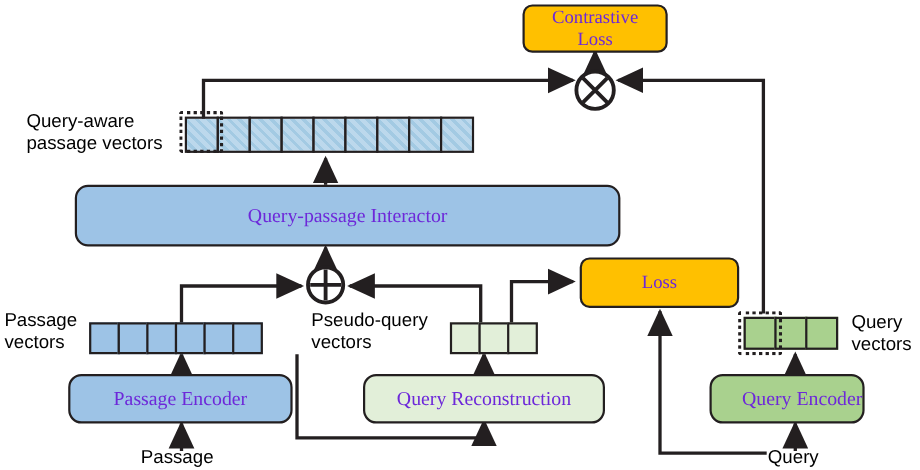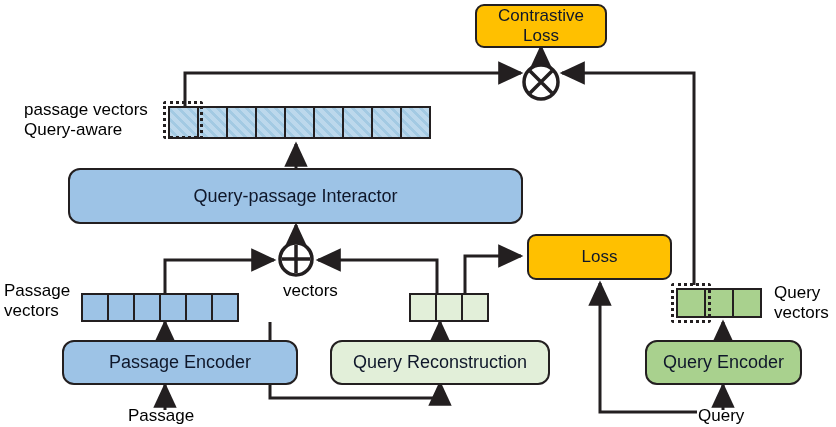--- a/index.html
+++ b/index.html
@@ -1,20 +1,20 @@
 <!DOCTYPE html>
 <html><head>
 <meta charset="utf-8">
 <style>
   html,body{margin:0;padding:0;background:#ffffff;}
   body{width:836px;height:427px;overflow:hidden;font-family:"Liberation Sans",sans-serif;}
   #stage{position:relative;width:836px;height:427px;background:#ffffff;}
   .lbl{position:absolute;color:#000;font-size:17px;line-height:20px;white-space:pre;}
   .box{position:absolute;box-sizing:border-box;border:2px solid #231f20;border-radius:12px;
-       display:flex;align-items:center;justify-content:center;font-size:18px;color:#0f172a;}
+       display:flex;align-items:center;justify-content:center;font-size:18px;color:#6d28d9;font-family:Liberation Serif, serif;}
   .blue{background:#9dc3e6;}
   .green{background:#a9d18e;}
   .lgreen{background:#e2efd9;}
   .amber{background:#ffc000;border-radius:9px;font-size:17px;line-height:20px;text-align:center;}
   .cellrow{position:absolute;display:flex;}
   .cell{box-sizing:border-box;border:2px solid #231f20;}
   .cell + .cell{border-left-width:2px;margin-left:-2px;}
   .dotbox{position:absolute;box-sizing:border-box;border:3px dotted #231f20;border-radius:3px;}
   svg{position:absolute;left:0;top:0;}
 </style>
@@ -77,78 +77,78 @@
     </g>
   </svg>
 
   <div class="box amber" style="left:475px;top:4px;width:132px;height:44px;flex-direction:column;">
     <span>
         <span style="display:block">Contrastive</span>
         <span style="display:block">Loss</span>
       </span>
   </div>
 
-  <div class="lbl" style="left:24px;top:100px;"><span style="display:block">passage vectors</span><span style="display:block">Query-aware</span></div>
+  <div class="lbl" style="left:24px;top:100px;"><span style="display:block">Query-aware</span><span style="display:block">passage vectors</span></div>
 
   <div class="cellrow" id="qap-row" style="left:168px;top:106px;">
       <div class="cell" style="width: 31px; height: 33px; background: repeating-linear-gradient(45deg, rgb(188, 216, 236) 0px, rgb(188, 216, 236) 4px, rgb(163, 202, 227) 4px, rgb(163, 202, 227) 7px);"></div>
       <div class="cell" style="width: 31px; height: 33px; background: repeating-linear-gradient(45deg, rgb(188, 216, 236) 0px, rgb(188, 216, 236) 4px, rgb(163, 202, 227) 4px, rgb(163, 202, 227) 7px);"></div>
       <div class="cell" style="width: 31px; height: 33px; background: repeating-linear-gradient(45deg, rgb(188, 216, 236) 0px, rgb(188, 216, 236) 4px, rgb(163, 202, 227) 4px, rgb(163, 202, 227) 7px);"></div>
       <div class="cell" style="width: 31px; height: 33px; background: repeating-linear-gradient(45deg, rgb(188, 216, 236) 0px, rgb(188, 216, 236) 4px, rgb(163, 202, 227) 4px, rgb(163, 202, 227) 7px);"></div>
       <div class="cell" style="width: 31px; height: 33px; background: repeating-linear-gradient(45deg, rgb(188, 216, 236) 0px, rgb(188, 216, 236) 4px, rgb(163, 202, 227) 4px, rgb(163, 202, 227) 7px);"></div>
       <div class="cell" style="width: 31px; height: 33px; background: repeating-linear-gradient(45deg, rgb(188, 216, 236) 0px, rgb(188, 216, 236) 4px, rgb(163, 202, 227) 4px, rgb(163, 202, 227) 7px);"></div>
       <div class="cell" style="width: 31px; height: 33px; background: repeating-linear-gradient(45deg, rgb(188, 216, 236) 0px, rgb(188, 216, 236) 4px, rgb(163, 202, 227) 4px, rgb(163, 202, 227) 7px);"></div>
       <div class="cell" style="width: 31px; height: 33px; background: repeating-linear-gradient(45deg, rgb(188, 216, 236) 0px, rgb(188, 216, 236) 4px, rgb(163, 202, 227) 4px, rgb(163, 202, 227) 7px);"></div>
       <div class="cell" style="width: 31px; height: 33px; background: repeating-linear-gradient(45deg, rgb(188, 216, 236) 0px, rgb(188, 216, 236) 4px, rgb(163, 202, 227) 4px, rgb(163, 202, 227) 7px);"></div>
     </div>
   <div class="dotbox" style="left:163px;top:101px;width:40px;height:38px;"></div>
 
-  <div class="box blue" style="left:68px;top:168px;width:455px;height:56px;">
+  <div class="box blue" style="left:68px;top:168px;width:496px;height:56px;">
     <span>Query-passage Interactor</span>
   </div>
 
   <div class="box amber" style="left:527px;top:234px;width:145px;height:46px;flex-direction:column;">
     <span>
         <span style="display:block">Loss</span>
       </span>
   </div>
 
   <div class="lbl" style="left:4px;top:281px;"><span style="display:block">Passage</span><span style="display:block">vectors</span></div>
   <div class="cellrow" id="pass-row" style="left:81px;top:293px;">
       <div class="cell" style="width: 28px; height: 29px; background: rgb(157, 195, 230);"></div>
       <div class="cell" style="width: 28px; height: 29px; background: rgb(157, 195, 230);"></div>
       <div class="cell" style="width: 28px; height: 29px; background: rgb(157, 195, 230);"></div>
       <div class="cell" style="width: 28px; height: 29px; background: rgb(157, 195, 230);"></div>
       <div class="cell" style="width: 28px; height: 29px; background: rgb(157, 195, 230);"></div>
       <div class="cell" style="width: 28px; height: 29px; background: rgb(157, 195, 230);"></div>
     </div>
 
-  <div class="lbl" style="left:283px;top:281px;"><span style="display:block">vectors</span></div>
+  <div class="lbl" style="left:283px;top:281px;"><span style="display:block">Pseudo-query</span><span style="display:block">vectors</span></div>
   <div class="cellrow" id="pq-row" style="left:409px;top:293px;">
       <div class="cell" style="width: 28px; height: 29px; background: rgb(226, 239, 217);"></div>
       <div class="cell" style="width: 28px; height: 29px; background: rgb(226, 239, 217);"></div>
       <div class="cell" style="width: 28px; height: 29px; background: rgb(226, 239, 217);"></div>
     </div>
 
   <div class="cellrow" id="q-row" style="left:676px;top:288px;">
       <div class="cell" style="width: 30px; height: 30px; background: rgb(169, 209, 142);"></div>
       <div class="cell" style="width: 30px; height: 30px; background: rgb(169, 209, 142);"></div>
       <div class="cell" style="width: 30px; height: 30px; background: rgb(169, 209, 142);"></div>
     </div>
   <div class="dotbox" style="left:671px;top:283px;width:40px;height:40px;"></div>
   <div class="lbl" style="left:774px;top:283px;"><span style="display:block">Query</span><span style="display:block">vectors</span></div>
 
-  <div class="box blue" style="left:62px;top:340px;width:236px;height:45px;">
+  <div class="box blue" style="left:62px;top:340px;width:204px;height:45px;">
     <span>Passage Encoder</span>
   </div>
 
   <div class="box lgreen" style="left:330px;top:340px;width:220px;height:45px;">
     <span>Query Reconstruction</span>
   </div>
 
-  <div class="box green" style="left:645px;top:340px;width:157px;height:45px;">
+  <div class="box green" style="left:645px;top:340px;width:141px;height:45px;justify-content:flex-end;">
     <span>Query Encoder</span>
   </div>
 
   <div class="lbl" style="left:128px;top:406px;">Passage</div>
   <div class="lbl" style="left:698px;top:406px;">Query</div>
 
 </div>
 
 </body></html>

